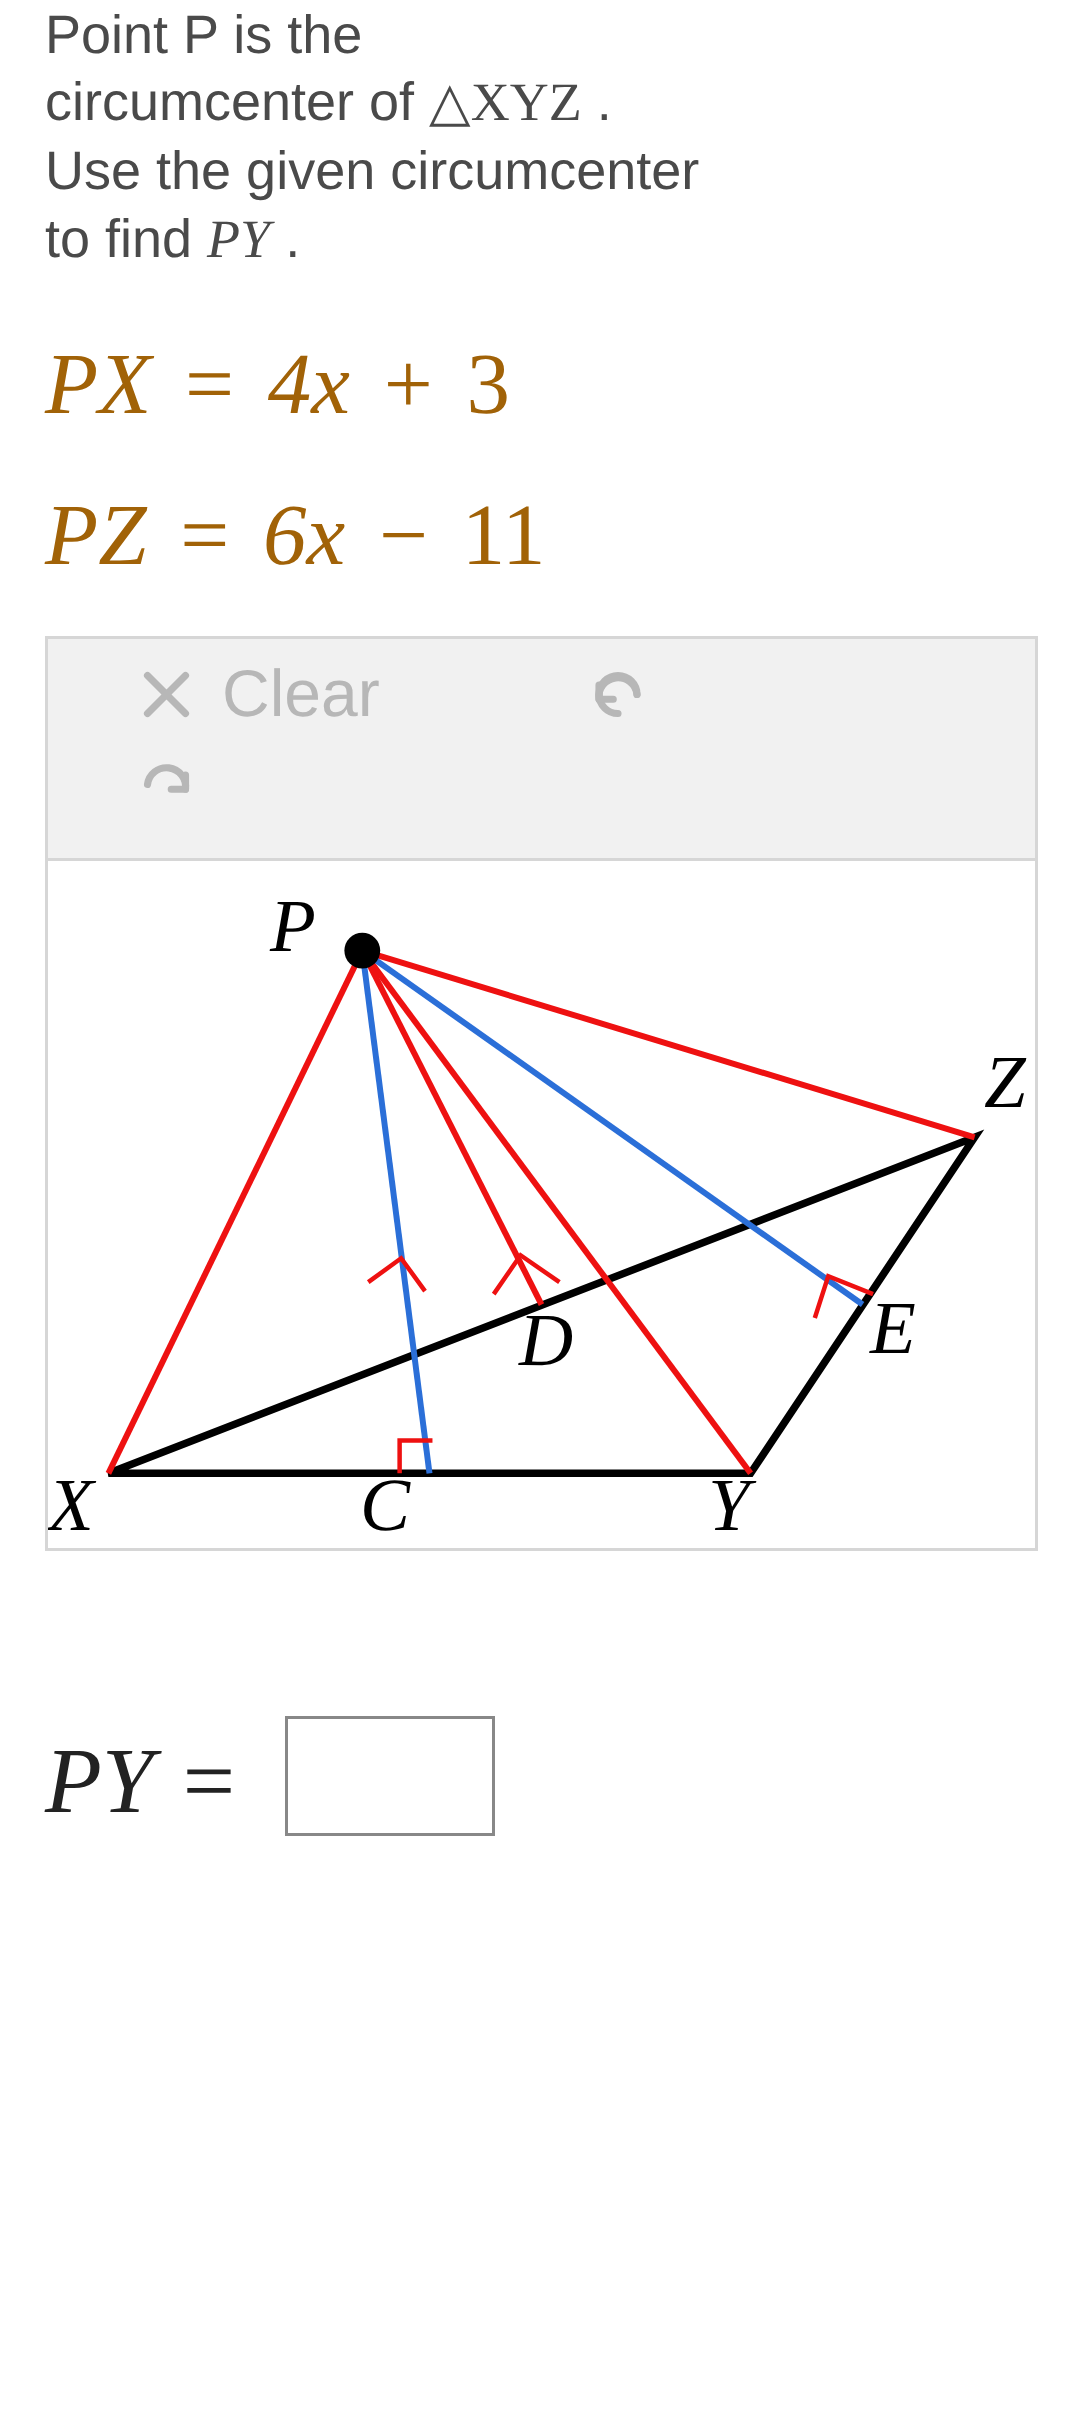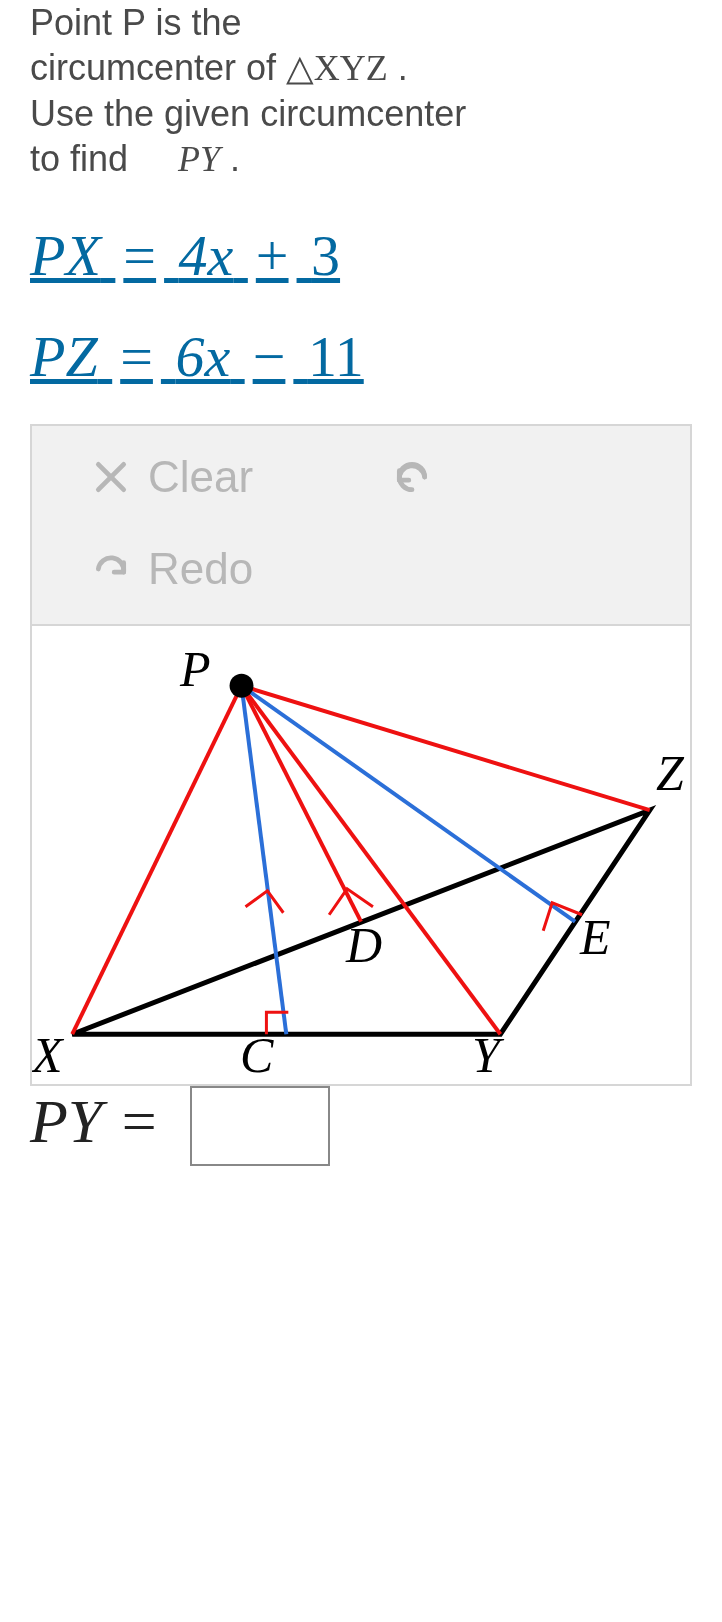--- a/index.html
+++ b/index.html
@@ -11,32 +11,31 @@
   }
   .page {
     padding: 0 30px 60px 30px;
   }
   .problem-text {
     font-size: 36px;
     line-height: 1.25;
     color: #4a4a4a;
     margin-bottom: 40px;
   }
-  .math-ital { font-family: "Times New Roman", serif; font-style: italic; margin-left: 40px; }
+  .math-ital { font-family: "Times New Roman", serif; font-style: italic; }
   .math-upright { font-family: "Times New Roman", serif; font-style: normal; }
   .math-line {
     font-family: "Times New Roman", serif;
     font-size: 58px;
     font-style: italic;
-    color: #0369a1;
+    color: #a16207;
     margin: 24px 0 34px 0;
-    text-decoration: underline;
   }
   .math-line .op { font-style: normal; padding: 0 8px; }
-  .math-ans { display:flex; align-items:flex-start; gap:30px; }
+  .math-ans { display:flex; align-items:flex-end; gap:30px; margin-top:110px; }
   .math-ans .label {
     font-family: "Times New Roman", serif;
     font-size: 62px;
     font-style: italic;
     color: #222;
   }
   .math-ans input {
     width: 140px;
     height: 80px;
     border: 2px solid #888;
@@ -45,22 +44,22 @@
   }
   .widget {
     border: 2px solid #d6d6d6;
     background: #f1f1f1;
     margin-top: 10px;
     width: 100%;
   }
   .toolbar {
     display: flex;
     flex-wrap: wrap;
-    padding: 26px 40px 30px 60px;
-    gap: 42px 140px;
+    padding: 12px 40px 30px 60px;
+    gap: 16px 140px;
   }
   .tool-btn {
     display: inline-flex;
     align-items: center;
     gap: 18px;
     font-size: 44px;
     color: #b7b7b7;
     cursor: pointer;
     user-select: none;
   }
@@ -126,21 +125,20 @@
             <path d="M20 12 A8 8 0 1 0 12 20" fill="none"></path>
             <polyline points="4,8 4,14 10,14" fill="none"></polyline>
             <path d="M4 14 A8 8 0 0 1 20 12" fill="none"></path>
           </svg>
       </div>
       <div class="tool-btn" style="flex-basis:100%;">
         <svg viewBox="0 0 24 24" fill="none" stroke-width="3" stroke-linecap="round" stroke-linejoin="round">
             <path d="M4 12 A8 8 0 0 1 20 14" fill="none"></path>
             <polyline points="20,8 20,14 14,14" fill="none"></polyline>
           </svg>
-        <span>Redo</span>
       </div>
     </div>
 
     <div class="canvas">
       <svg viewBox="0 0 660 460">
 
         <polygon points="40,410 470,410 620,185" fill="none" stroke="#000" stroke-width="5"></polygon>
 
         <line x1="210" y1="60" x2="40" y2="410" stroke="#e11" stroke-width="4"></line>
         <line x1="210" y1="60" x2="470" y2="410" stroke="#e11" stroke-width="4"></line>

